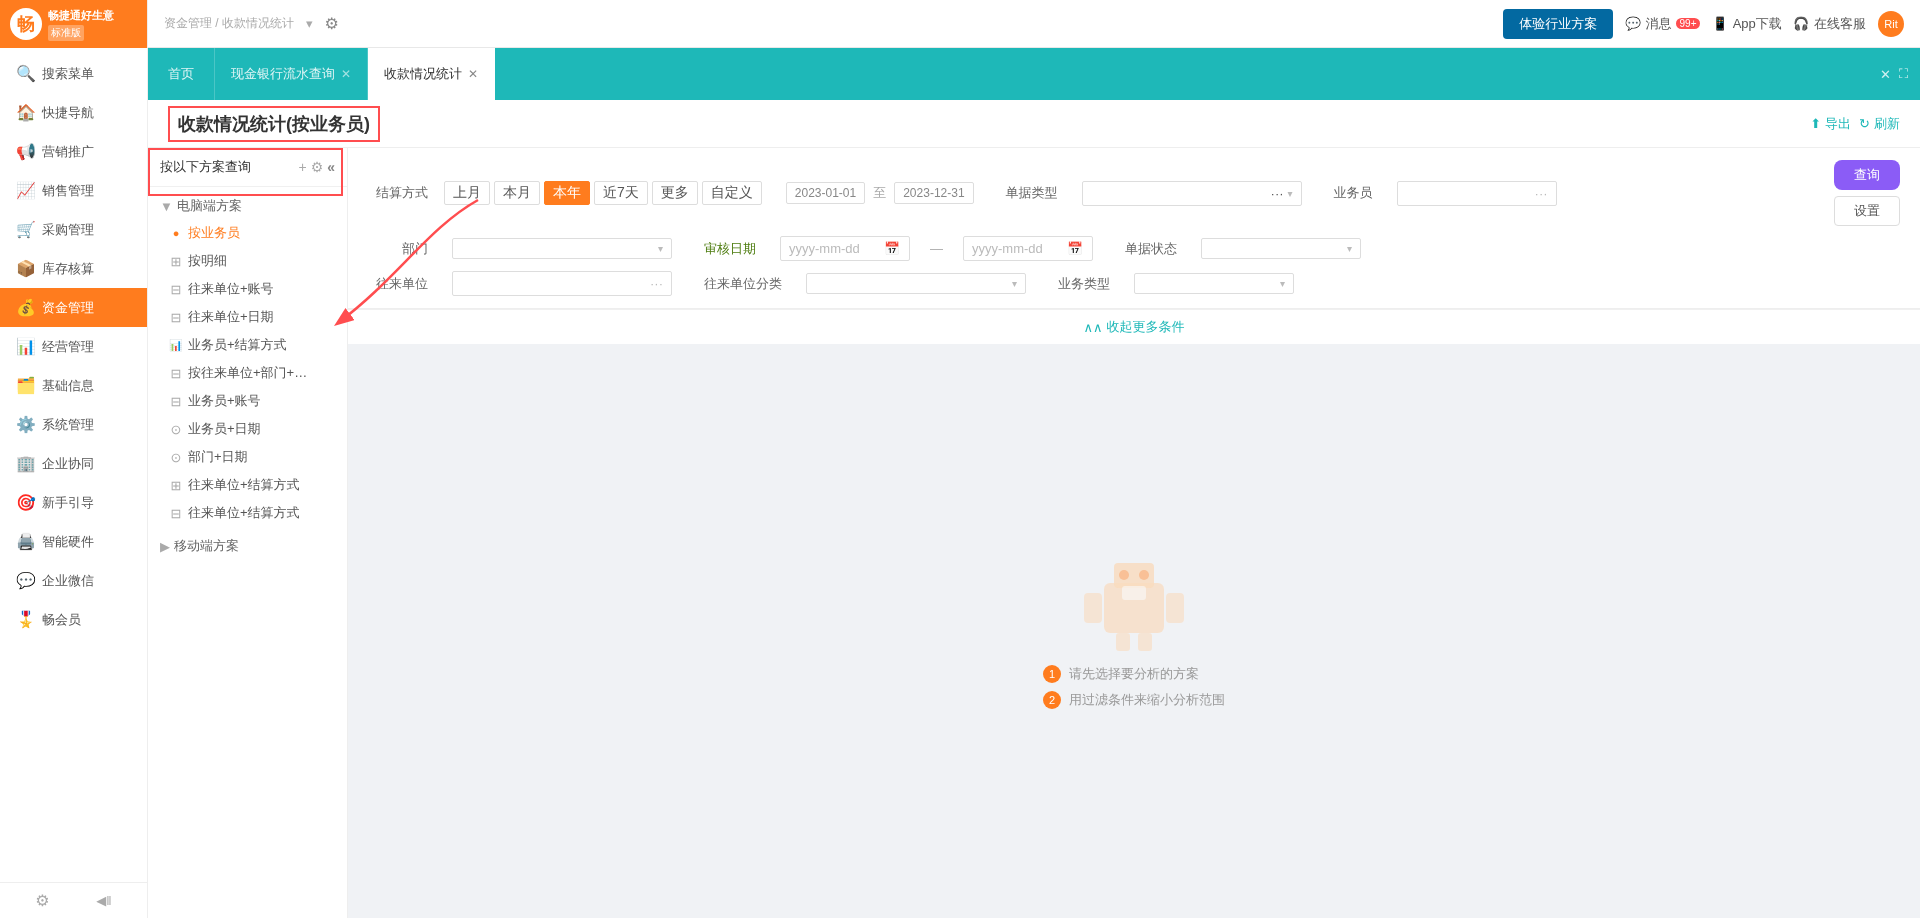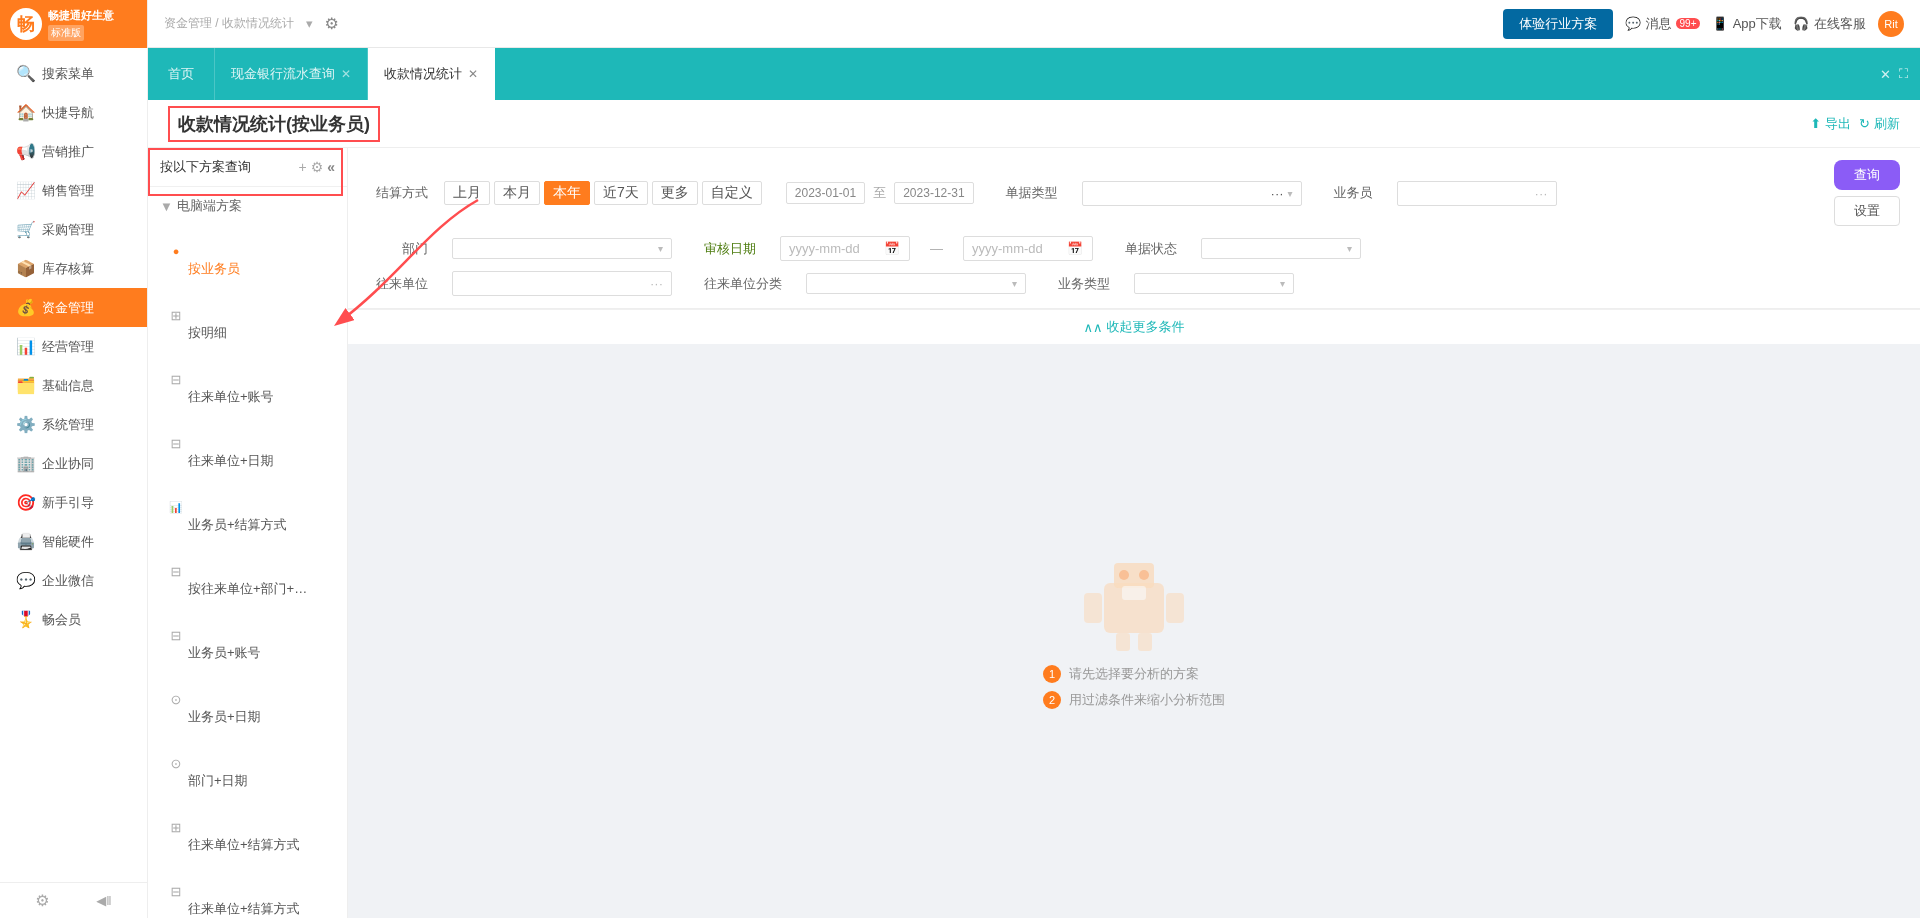--- a/index.html
+++ b/index.html
@@ -57,21 +57,21 @@
     .left-panel-title { font-size: 13px; color: #333; flex: 1; }
     .left-panel-actions { display: flex; gap: 4px; }
     .left-panel-action { color: #aaa; cursor: pointer; font-size: 14px; }
     .left-panel-action.collapse { color: #888; font-size: 12px; }
 
     .tree-section { padding: 4px 0; }
     .tree-node { display: flex; align-items: center; gap: 4px; padding: 5px 12px; cursor: pointer; color: #555; }
     .tree-node.active { color: #ff7c1e; }
     .tree-node-icon { font-size: 13px; color: #aaa; width: 16px; text-align: center; }
     .tree-node.active .tree-node-icon { color: #ff7c1e; }
-    .tree-node-label { font-size: 13px; margin-top: 36px; }
+    .tree-node-label { font-size: 13px; }
     .tree-parent { font-size: 13px; color: #666; padding: 6px 12px 4px; display: flex; align-items: center; gap: 4px; cursor: pointer; }
     .tree-children { padding-left: 8px; }
 
     
     .right-content { flex: 1; display: flex; flex-direction: column; overflow: hidden; }
 
     
     .filter-bar { background: #fff; padding: 12px 20px; border-bottom: 1px solid #eee; }
     .filter-row { display: flex; align-items: center; gap: 16px; margin-bottom: 10px; }
     .filter-row:last-child { margin-bottom: 0; }

